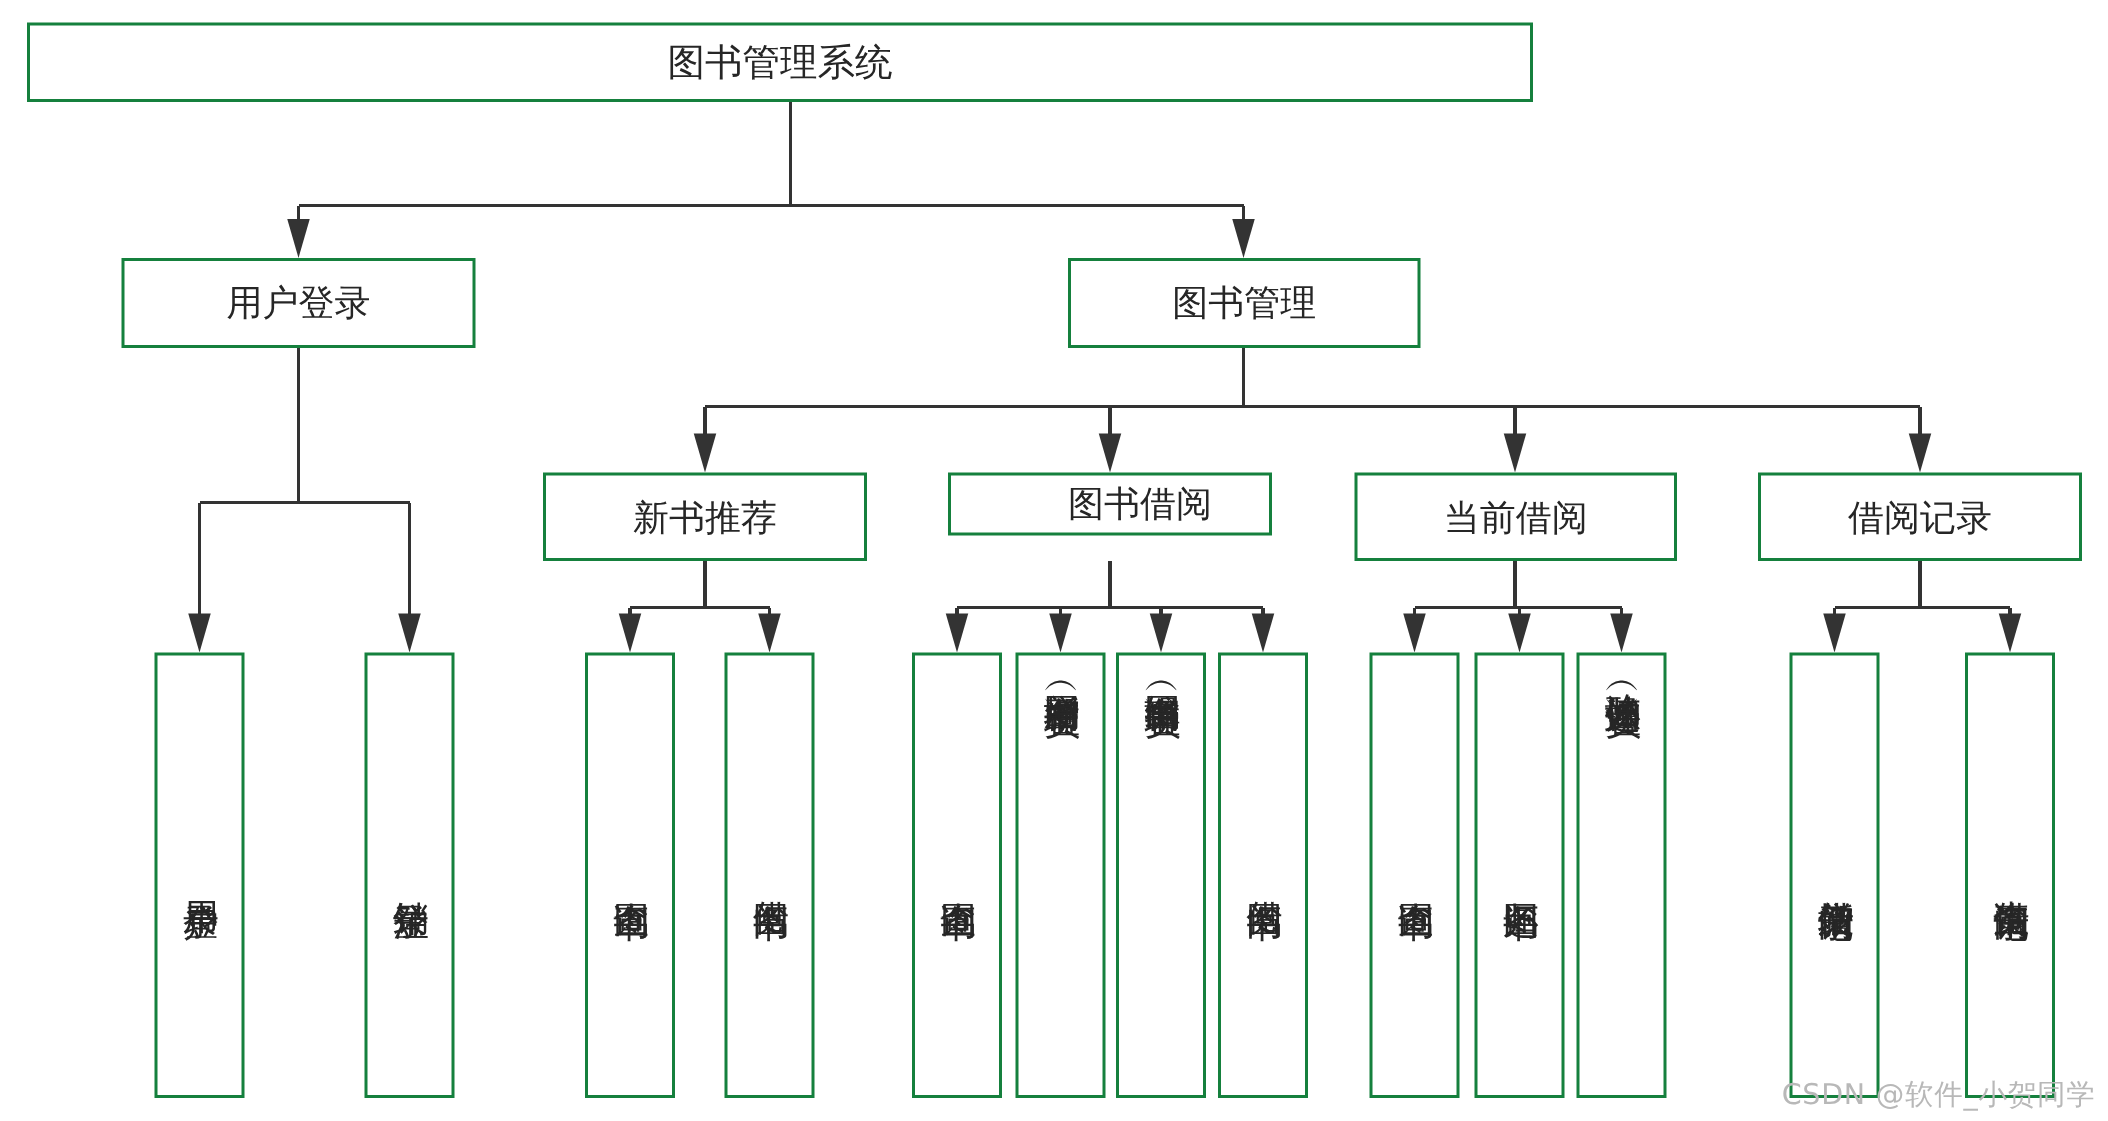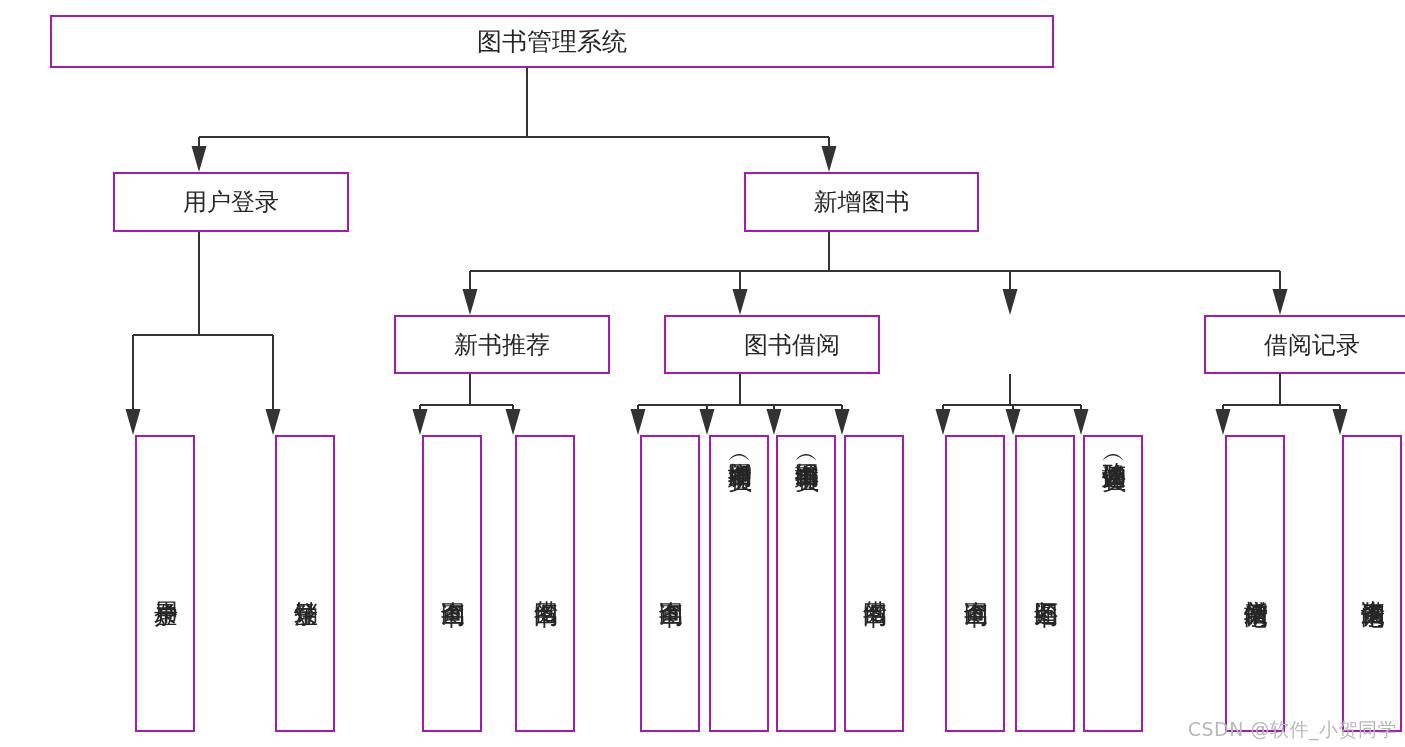--- a/index.html
+++ b/index.html
@@ -23,26 +23,25 @@
     left: 0;
     top: 0;
     width: 1405px;
     height: 747px;
     pointer-events: none;
   }
   .node {
     position: absolute;
     box-sizing: border-box;
     background: #ffffff;
-    border: 2px solid #a21caf;
+    border: 2px solid #15803d;
     display: flex;
     align-items: center;
     justify-content: center;
     color: #262626;
-    margin-left: 32px;
   }
   .node.root {
     font-size: 25px;
   }
   .node.lvl1 {
     font-size: 24px;
   }
   .node.lvl2 {
     font-size: 24px;
   }
@@ -137,28 +136,31 @@
     </svg>
 
   <div class="node root" id="node-root" style="left: 18px; top: 15px; width: 1004px; height: 53px;">
     <span>图书管理系统</span>
   </div>
 
   <div class="node lvl1" id="node-l1-0" style="left: 81px; top: 172px; width: 236px; height: 60px;">
     <span>用户登录</span>
   </div>
   <div class="node lvl1" id="node-l1-1" style="left: 712px; top: 172px; width: 235px; height: 60px;">
-    <span>新增图书</span>
+    <span>图书管理</span>
   </div>
 
   <div class="node lvl2" id="node-l2-0" style="left: 362px; top: 315px; width: 216px; height: 59px;">
     <span>新书推荐</span>
   </div>
-  <div class="node lvl2" id="node-l2-1" style="left: 632px; top: 315px; width: 216px; height: 59px; padding-left: 40px;">
+  <div class="node lvl2" id="node-l2-1" style="left: 632px; top: 315px; width: 216px; height: 42px; padding-left: 40px;">
     <span>图书借阅</span>
+  </div>
+  <div class="node lvl2" id="node-l2-2" style="left: 903px; top: 315px; width: 215px; height: 59px;">
+    <span>当前借阅</span>
   </div>
   <div class="node lvl2" id="node-l2-3" style="left: 1172px; top: 315px; width: 216px; height: 59px; font-family: Liberation Serif, serif;">
     <span>借阅记录</span>
   </div>
 
   <div class="node leaf tall-center" id="node-leaf-0" style="left: 103px; top: 435px; width: 60px; height: 297px;">
     <span class="vlabel">用户登录</span>
   </div>
   <div class="node leaf tall-center" id="node-leaf-1" style="left: 243px; top: 435px; width: 60px; height: 297px;">
     <span class="vlabel">注销登录</span>

